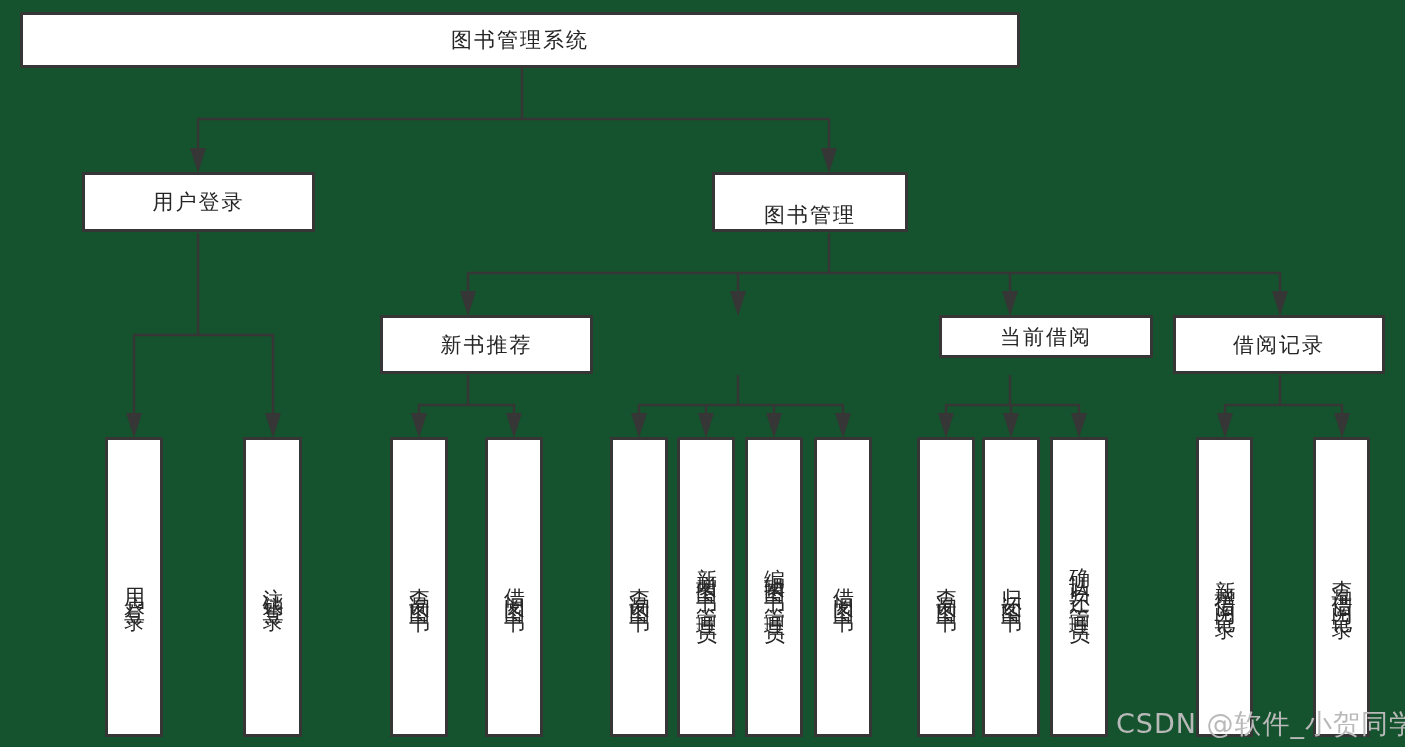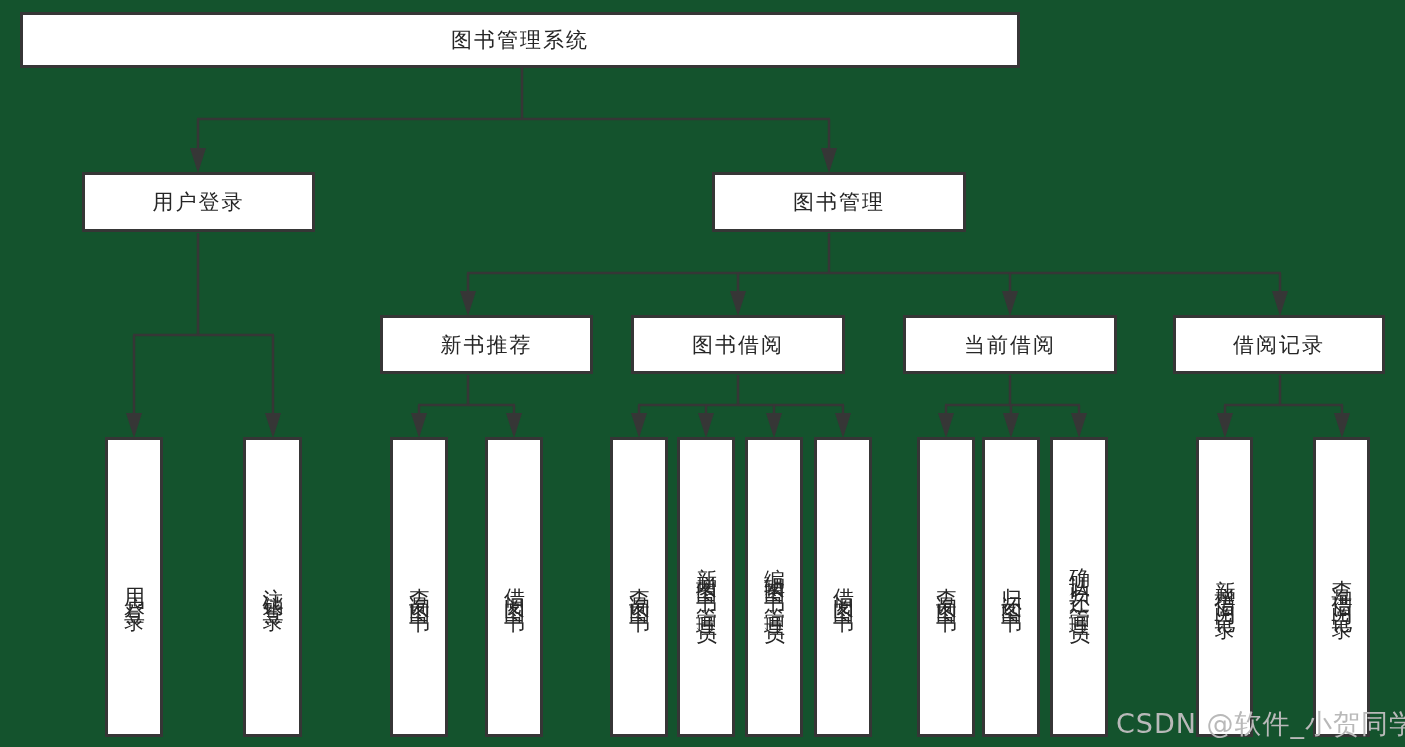--- a/index.html
+++ b/index.html
@@ -42,24 +42,24 @@
     writing-mode: vertical-lr;
     text-orientation: mixed;
     line-height: 1;
     letter-spacing: 8px;
     font-size: 21px;
     color: #262626;
   }
   
   #root   { left: 20px;   top: 12px;  width: 1000px; height: 56px; }
   #n-login{ left: 82px;   top: 172px; width: 233px;  height: 60px; }
-  #n-mgmt { left: 712px;  top: 172px; width: 254px;  height: 60px; }
+  #n-mgmt { left: 712px;  top: 172px; width: 196px;  height: 60px; align-items: flex-end; }
   #g-nb   { left: 380px;  top: 315px; width: 213px;  height: 59px; }
   #g-bb   { left: 631px;  top: 315px; width: 214px;  height: 59px; }
-  #g-cb   { left: 903px;  top: 315px; width: 214px;  height: 59px; }
+  #g-cb   { left: 939px;  top: 315px; width: 214px;  height: 43px; }
   #g-br   { left: 1173px; top: 315px; width: 212px;  height: 59px; }
   #l-login  { left: 105px;  width: 58px; }
   #l-logout { left: 243px;  width: 59px; }
   #l-nb-q   { left: 390px;  width: 58px; }
   #l-nb-b   { left: 485px;  width: 58px; }
   #l-bb-q   { left: 610px;  width: 58px; }
   #l-bb-add { left: 677px;  width: 58px; }
   #l-bb-edit{ left: 745px;  width: 58px; }
   #l-bb-b   { left: 814px;  width: 58px; }
   #l-cb-q   { left: 917px;  width: 58px; }
@@ -164,23 +164,20 @@
   <div class="node" id="n-login">
     <span>用户登录</span>
   </div>
   <div class="node" id="n-mgmt">
     <span>图书管理</span>
   </div>
 
   <div class="node" id="g-nb">
     <span>新书推荐</span>
   </div>
-  <div class="node" id="g-bb">
-    <span>图书借阅</span>
-  </div>
   <div class="node" id="g-cb">
     <span>当前借阅</span>
   </div>
   <div class="node" id="g-br">
     <span>借阅记录</span>
   </div>
 
   <div class="leaf" id="l-login">
     <span class="vtext">用户登录</span>
   </div>

